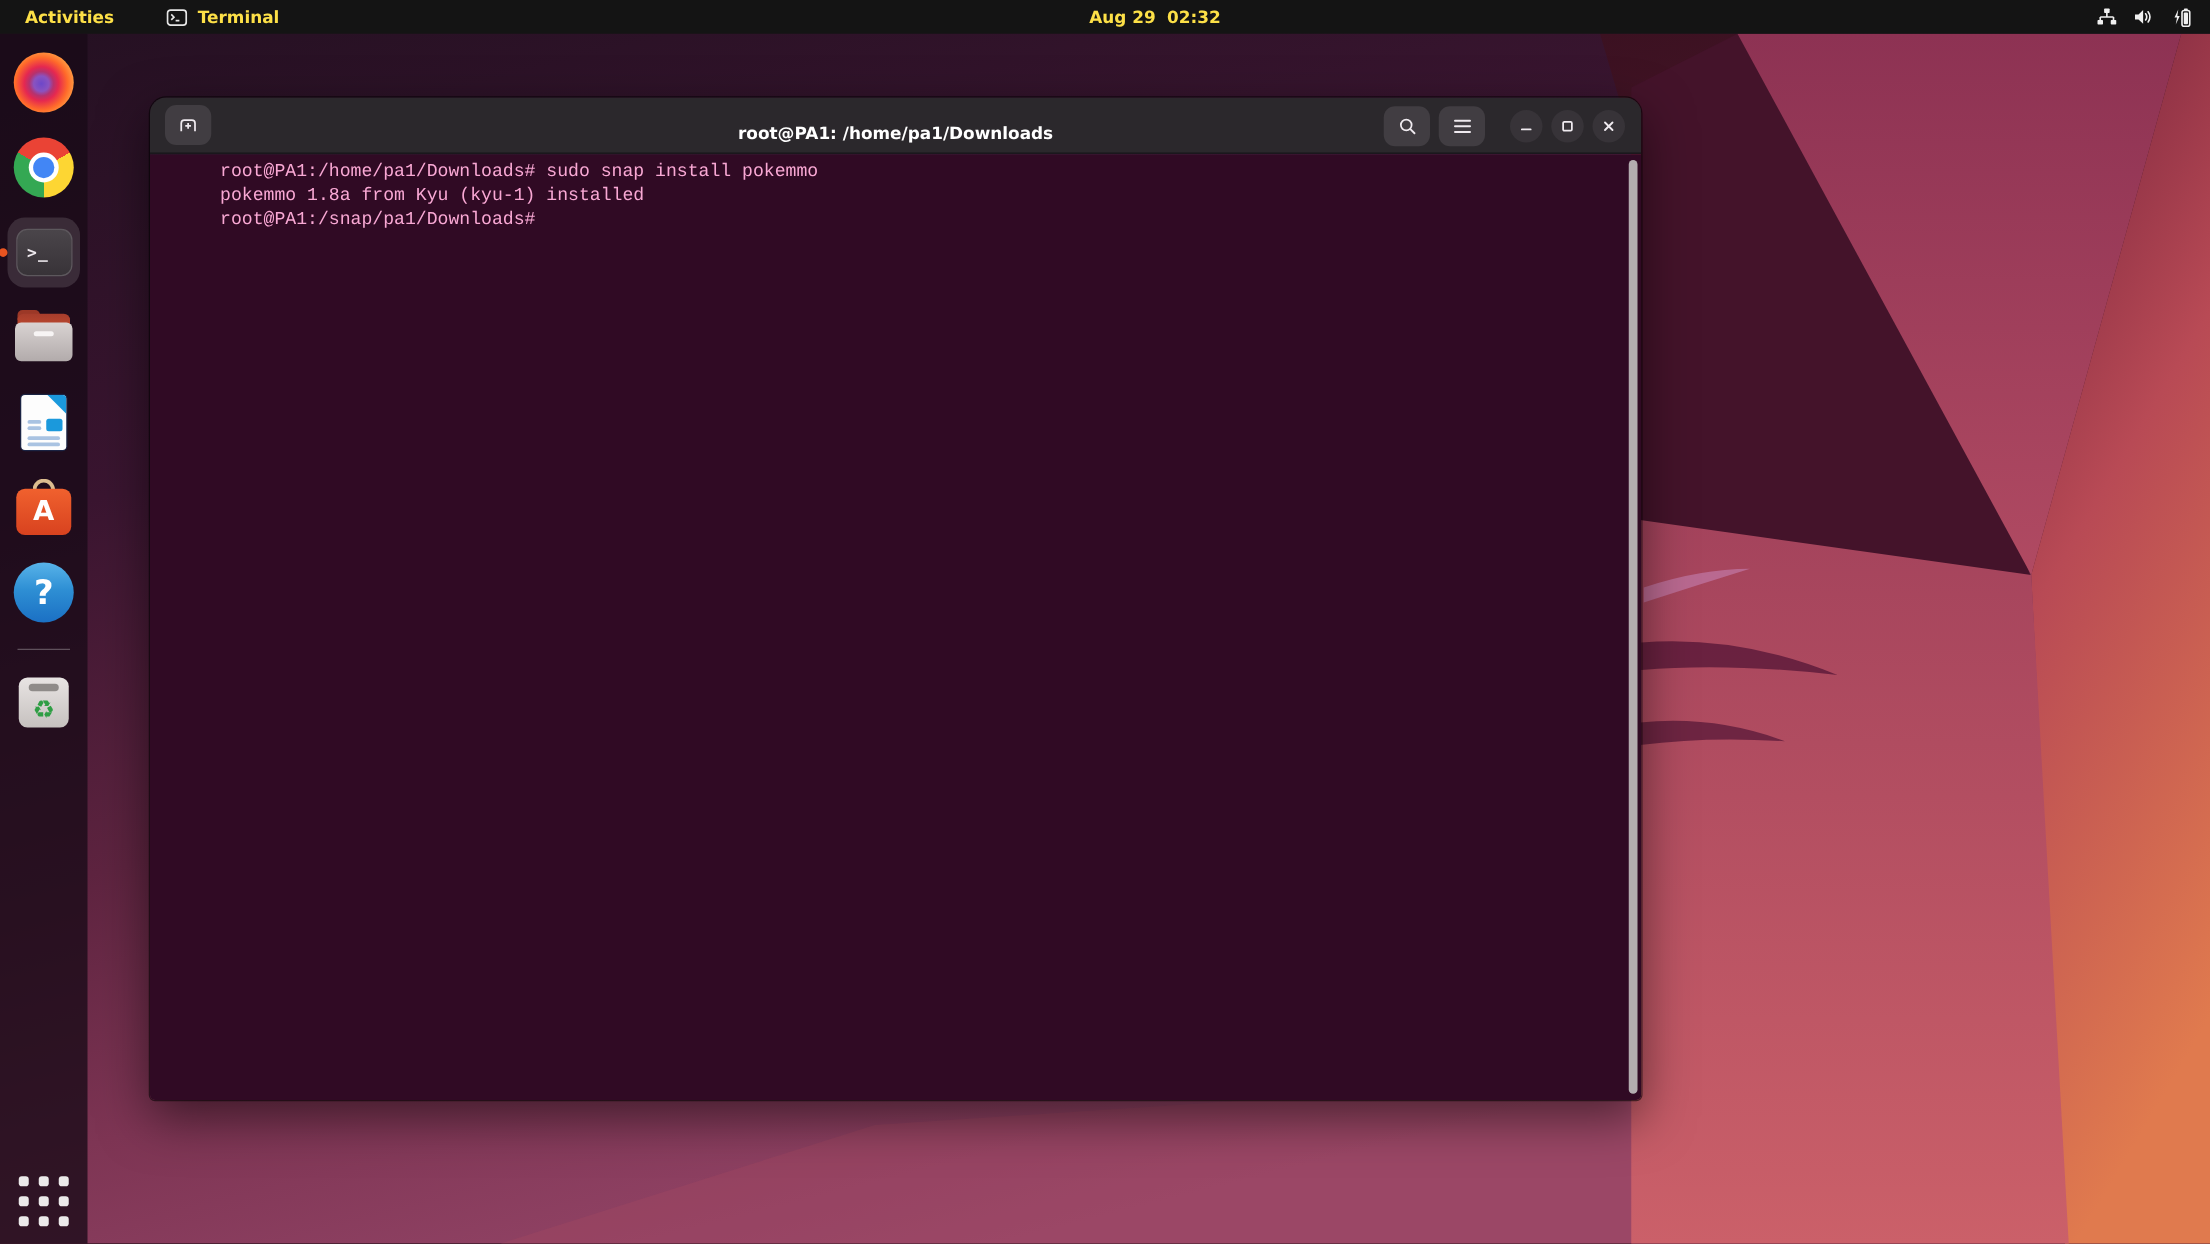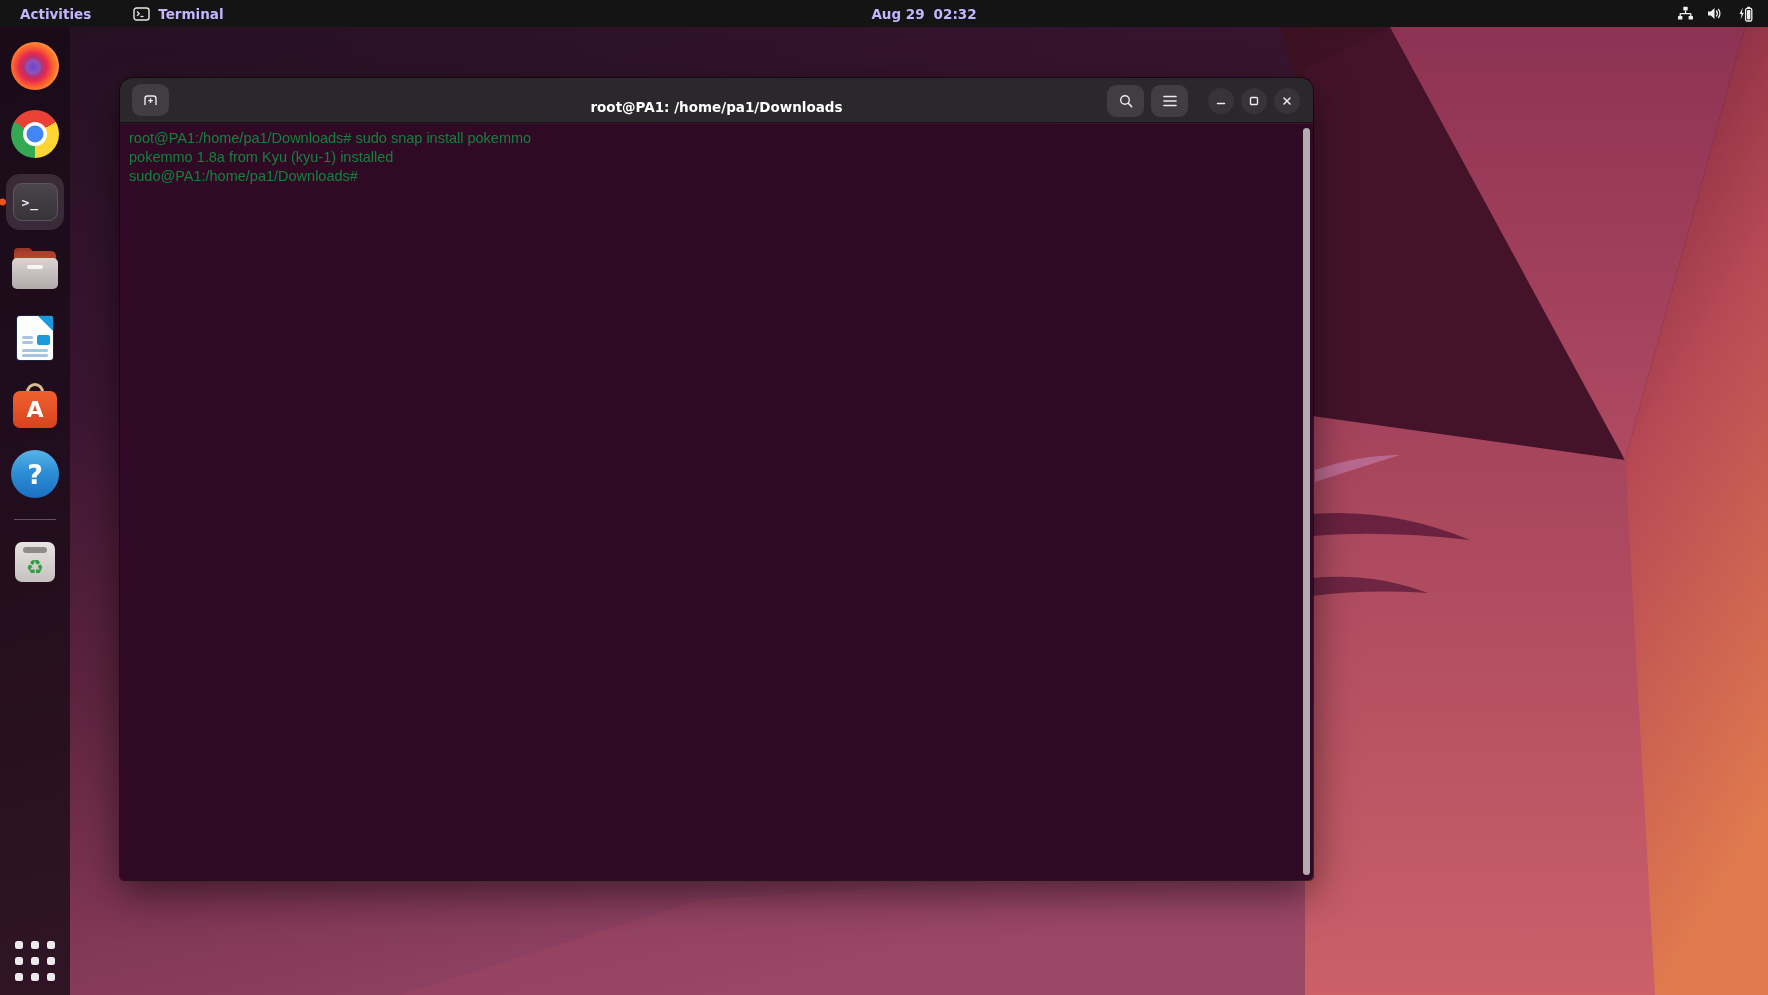--- a/index.html
+++ b/index.html
@@ -5,21 +5,21 @@
   * { margin:0; padding:0; box-sizing:border-box; }
   html,body { width:1768px; height:995px; overflow:hidden; background:#000; }
   body { font-family:"DejaVu Sans", sans-serif; position:relative; }
 
   
   .wallpaper { position:absolute; inset:0; z-index:0; }
   .wallpaper svg { display:block; width:100%; height:100%; }
 
   
   .topbar { position:absolute; top:0; left:0; width:100%; height:27px;
-    background:#141414; color:#c4b5fd; z-index:50;
+    background:#141414; color:#fde047; z-index:50;
     display:flex; align-items:center; font-size:13.5px; font-weight:600; }
   .tb-activities { margin-left:20px; cursor:pointer; }
   .tb-app { margin-left:42px; display:flex; align-items:center; gap:8px; cursor:pointer; }
   .tb-clock { position:absolute; left:50%; transform:translateX(-50%); margin-left:40px;
     display:flex; gap:9px; cursor:pointer; }
   .tb-status { position:absolute; right:10px; top:0; height:27px; display:flex;
     align-items:center; gap:13px; padding:0 4px; cursor:pointer; }
   .tb-icon { display:flex; align-items:center; }
 
   
@@ -98,22 +98,22 @@
   .btn-rect { width:37px; height:32px; border-radius:9px; background:#413d42;
     display:flex; align-items:center; justify-content:center; cursor:pointer; border:none; }
   .btn-circle { width:26px; height:26px; border-radius:50%; background:#373338;
     display:flex; align-items:center; justify-content:center; cursor:pointer; border:none; }
   .newtab-btn { position:absolute; left:12px; top:6px; }
   .controls { position:absolute; right:13px; top:0; height:45px;
     display:flex; align-items:center; gap:7px; }
   .controls .gap { width:6px; }
   .term-body { position:absolute; top:46px; left:0; right:0; bottom:0;
     background:#300a24; padding:5px 9px; cursor:text; }
-  .term-line { font-family:Liberation Sans, sans-serif; font-size:14.5px;
-    line-height:19px; color:#15803d; white-space:pre; }
+  .term-line { font-family:Liberation Mono, monospace; font-size:14.5px;
+    line-height:19px; color:#f9a8d4; white-space:pre;margin-left:47px; }
   .term-scrollbar { position:absolute; top:50px; bottom:5px; right:3px; width:7px;
     border-radius:4px; background:#b3adb0; cursor:pointer; }
 </style>
 </head>
 <body>
 
 <div class="wallpaper">
   <svg viewBox="0 0 1768 995" preserveAspectRatio="none">
     <defs>
       <linearGradient id="base" x1="0" y1="0" x2="0.45" y2="1">
@@ -304,16 +304,16 @@
         <svg width="14" height="14" viewBox="0 0 14 14">
           <line x1="4" y1="4" x2="10" y2="10" stroke="#efeaef" stroke-width="1.5" stroke-linecap="round"></line>
           <line x1="10" y1="4" x2="4" y2="10" stroke="#efeaef" stroke-width="1.5" stroke-linecap="round"></line>
         </svg>
       </button>
     </div>
   </div>
   <div class="term-body">
     <div class="term-line">root@PA1:/home/pa1/Downloads# sudo snap install pokemmo</div>
     <div class="term-line">pokemmo 1.8a from Kyu (kyu-1) installed</div>
-    <div class="term-line">sudo@PA1:/home/pa1/Downloads# </div>
+    <div class="term-line">root@PA1:/snap/pa1/Downloads# </div>
   </div>
   <div class="term-scrollbar"></div>
 </div>
 
 </body></html>

